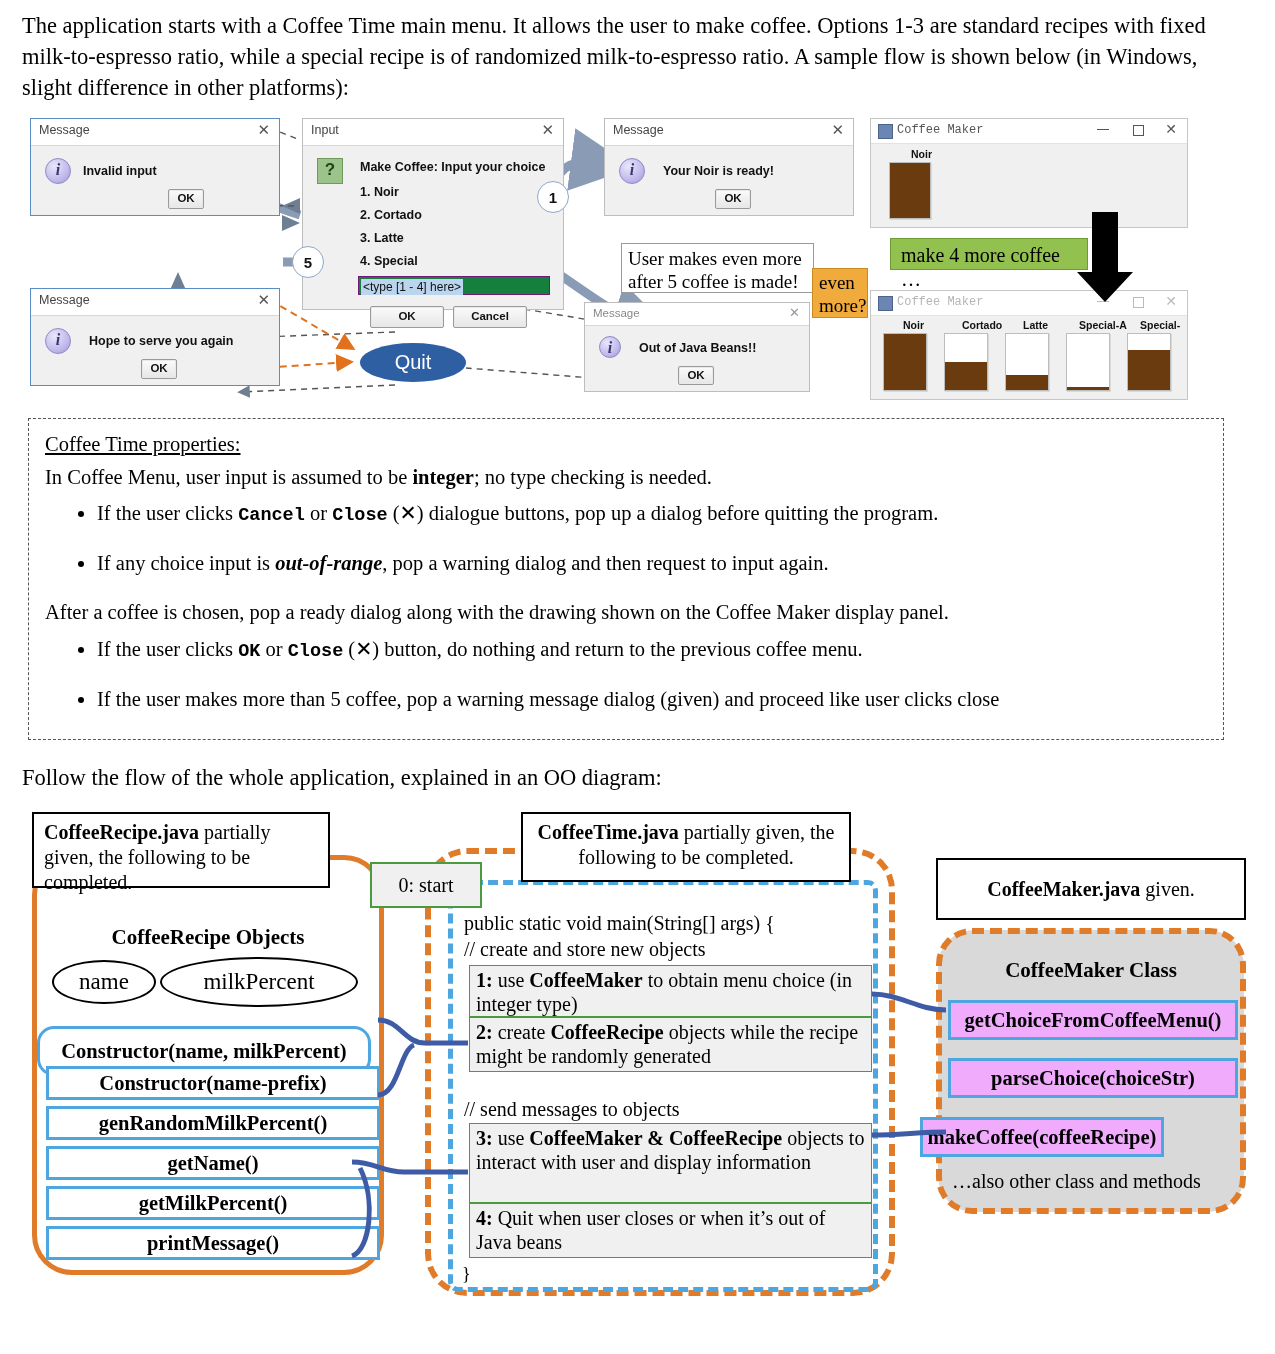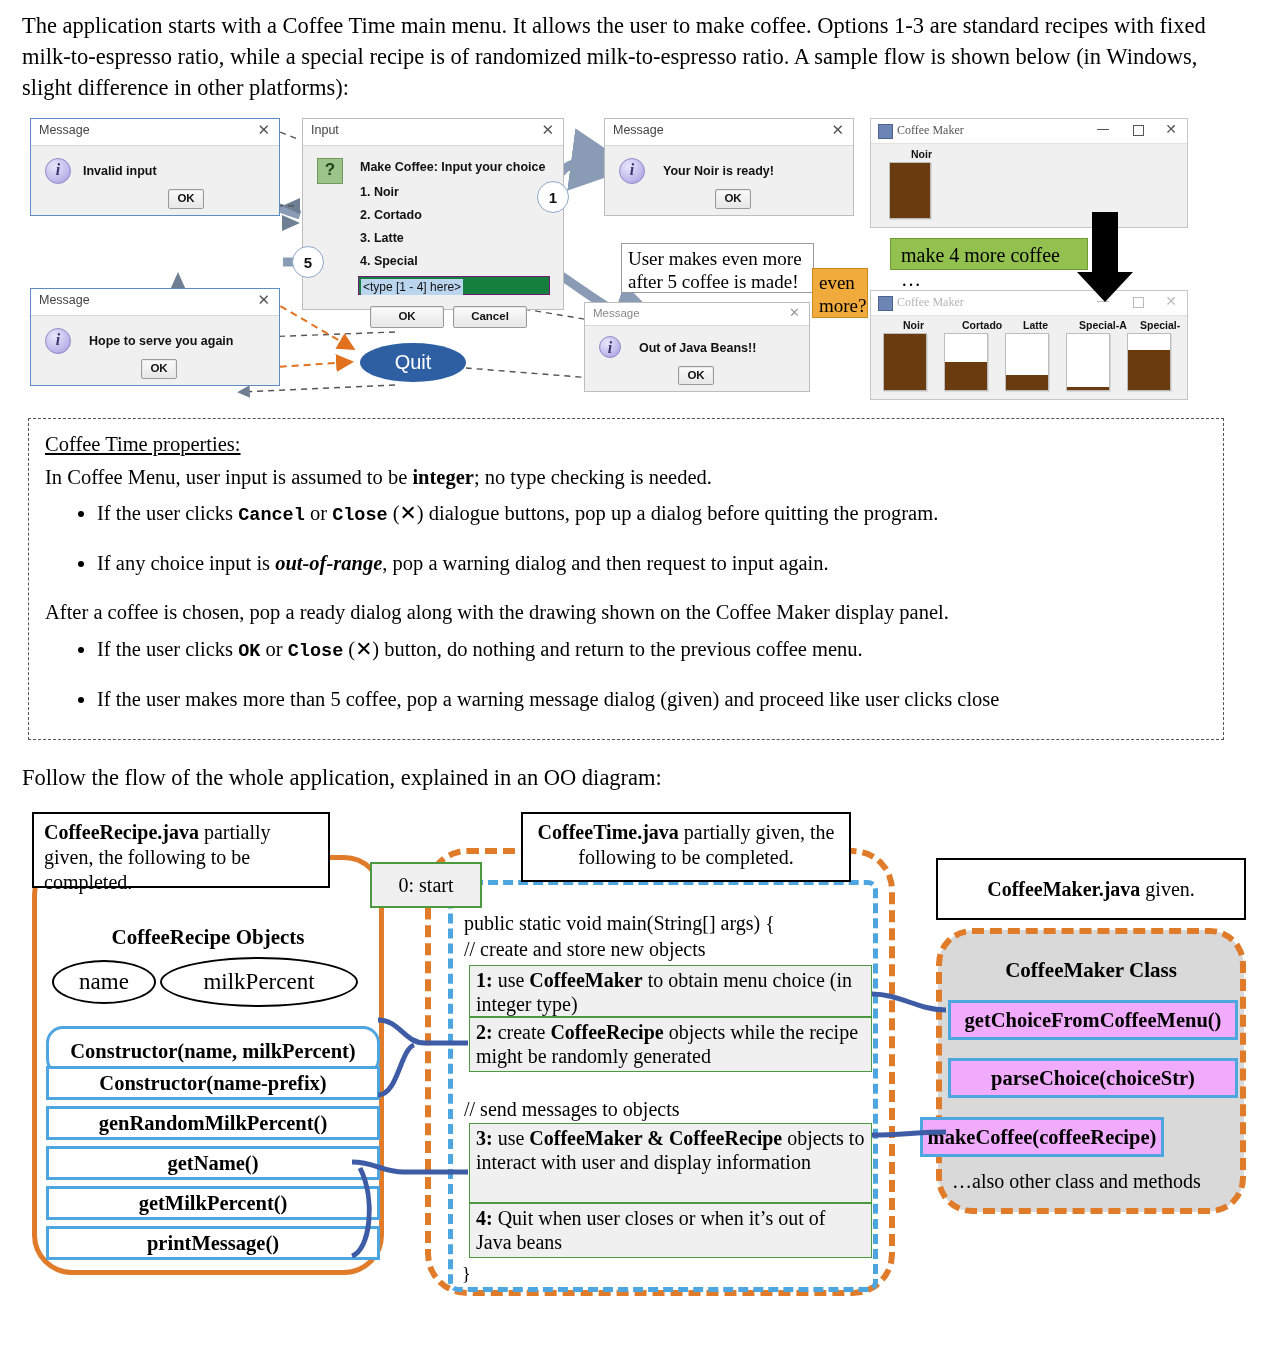--- a/index.html
+++ b/index.html
@@ -48,21 +48,21 @@
   .inputfield{
     position:absolute;background:#15803d;border:1px solid #701a75;box-sizing:border-box;
   }
   .inputfield span{
     display:inline-block;background:#bcd5ef;color:#111;
     font-family:"Liberation Sans",sans-serif;font-size:12px;padding:1px 2px;margin:1px 0 0 2px;
   }
   
   .cmwin{position:absolute;background:#f0f0f0;border:1px solid #c6c6c6;box-sizing:border-box;}
   .cmwin .cmbar{height:24px;background:#fff;position:relative;border-bottom:1px solid #e2e2e2;}
-  .cmwin .cmbar .ctitle{position:absolute;left:26px;top:4px;font-family:Liberation Serif, serif;font-size:12px;color:#555;}
+  .cmwin .cmbar .ctitle{position:absolute;left:26px;top:4px;font-family:Liberation Mono, monospace;font-size:12px;color:#555;}
   .cmwin .cmbar .cico{position:absolute;left:7px;top:5px;width:13px;height:13px;background:#6b86b5;border:1px solid #4d638c;}
   .cmwin .cmbar .cmin{position:absolute;right:78px;top:10px;width:12px;height:1px;background:#555;}
   .cmwin .cmbar .cmax{position:absolute;right:43px;top:6px;width:11px;height:11px;border:1px solid #555;box-sizing:border-box;}
   .cmwin .cmbar .cx{position:absolute;right:10px;top:2px;font-family:"Liberation Sans",sans-serif;font-size:14px;color:#555;}
   .cup{position:absolute;background:#fff;border:1px solid #bdbdbd;box-sizing:border-box;box-shadow:1px 1px 0 #d9d9d9;}
   .cup .fill{position:absolute;left:0;right:0;bottom:0;background:#6b3b10;}
   .cuplabel{position:absolute;font-family:"Liberation Sans",sans-serif;font-size:10.5px;font-weight:bold;color:#111;margin-left:18px;}
   
   .callout{
     position:absolute;background:#fff;border:1px solid #9a9a9a;box-sizing:border-box;
@@ -370,21 +370,21 @@
 <div class="plainbox" style="left:936px;top:858px;width:310px;height:62px;text-align:center;display:flex;align-items:center;justify-content:center;">
   <span><b class="bb">CoffeeMaker.java</b> given.</span>
 </div>
 
 <div class="startbox" style="left:370px;top:862px;width:112px;height:46px;">0: start</div>
 
 <div class="secTitle" style="left:32px;top:925px;width:352px;">CoffeeRecipe Objects</div>
 <div class="oval" style="left:52px;top:960px;width:100px;height:40px;">name</div>
 <div class="oval" style="left:160px;top:957px;width:194px;height:46px;">milkPercent</div>
 
-<div class="mrow" style="left:46px;top:1026px;width:334px;height:50px;border-radius:17px;">Constructor(name, milkPercent)</div>
+<div class="mrow" style="left:37px;top:1026px;width:334px;height:50px;border-radius:17px;">Constructor(name, milkPercent)</div>
 <div class="mrow" style="left:46px;top:1066px;width:334px;height:34px;">Constructor(name-prefix)</div>
 <div class="mrow" style="left:46px;top:1106px;width:334px;height:34px;">genRandomMilkPercent()</div>
 <div class="mrow" style="left:46px;top:1146px;width:334px;height:34px;">getName()</div>
 <div class="mrow" style="left:46px;top:1186px;width:334px;height:34px;">getMilkPercent()</div>
 <div class="mrow" style="left:46px;top:1226px;width:334px;height:34px;">printMessage()</div>
 
 <div class="codeline" style="left:464px;top:912px;">public static void main(String[] args) {</div>
 <div class="codeline" style="left:464px;top:938px;">// create and store new objects</div>
 
 <div class="stepbox" style="left:469px;top:965px;width:403px;height:52px;">

